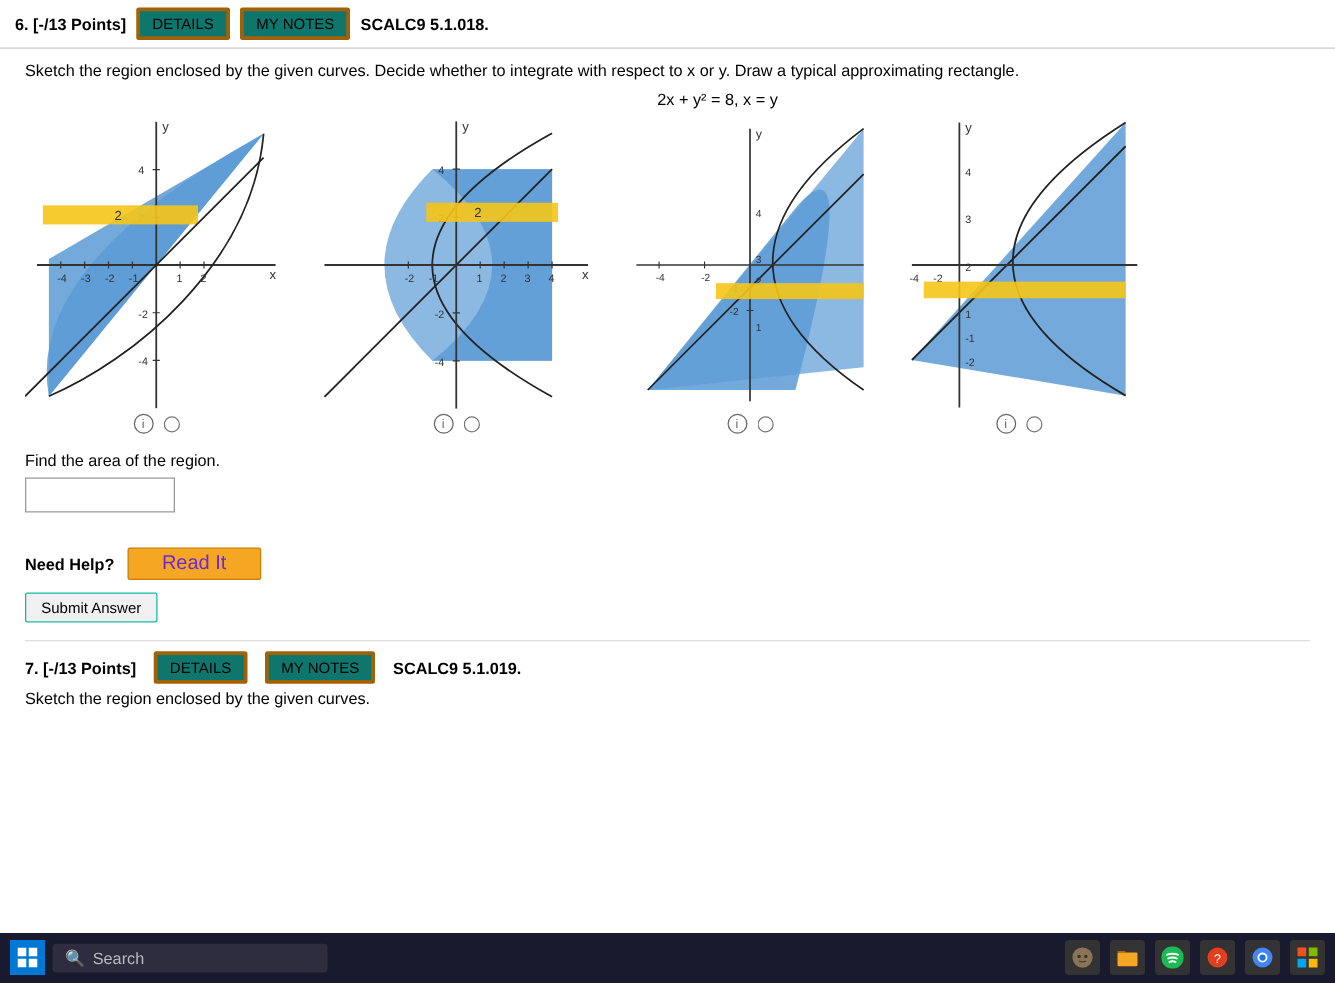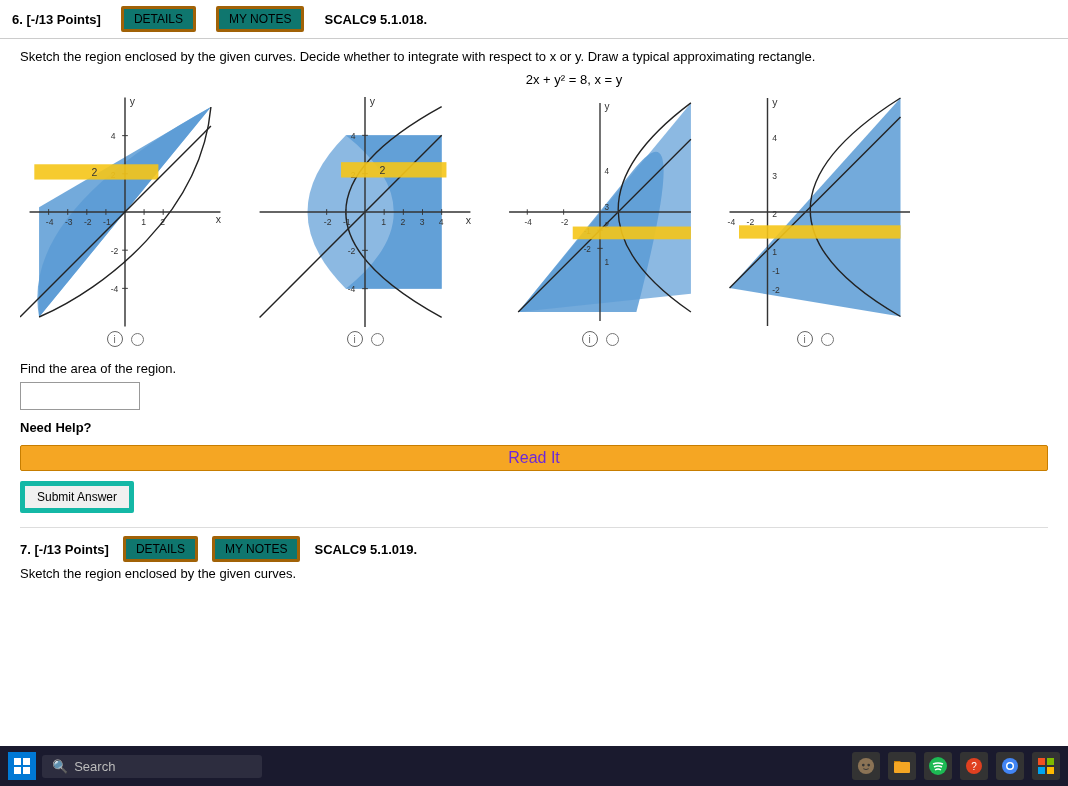--- a/index.html
+++ b/index.html
@@ -11,21 +11,21 @@
       font-size: 14px;
       overflow: hidden;
     }
 
     
     .top-bar {
       display: flex;
       align-items: center;
       padding: 6px 12px;
       border-bottom: 1px solid #ccc;
-      gap: 20px;
+      gap: 8px;
       background: #fff;
     }
     .problem-num {
       font-weight: bold;
       font-size: 13px;
     }
     .btn-details, .btn-mynotes {
       border: 3px solid #a16207;
       background: #0f766e;
       padding: 3px 10px;
@@ -90,40 +90,40 @@
     .answer-input {
       border: 1px solid #999;
       width: 120px;
       height: 28px;
       padding: 2px 6px;
       font-size: 13px;
     }
 
     .need-help-row {
       display: flex;
+      align-items: center;
       gap: 10px;
-      margin-top: 10px;
-      flex-direction: column;
+      margin-top: 28px;
     }
     .need-help-label {
       font-size: 13px;
       font-weight: bold;
     }
     .btn-readit {
       background: #f5a623;
       border: 1px solid #c77d00;
       padding: 3px 27px;
       font-size: 16px;
       cursor: pointer;
       border-radius: 2px;
       color: #6d28d9;
     }
 
     .btn-submit {
-      border: 5px solid #14b8a6;
+      border: 1px solid #14b8a6;
       background: #f0f0f0;
       padding: 4px 12px;
       font-size: 12px;
       cursor: pointer;
       border-radius: 2px;
       margin-top: 10px;
     }
 
     
     .bottom-problem {

